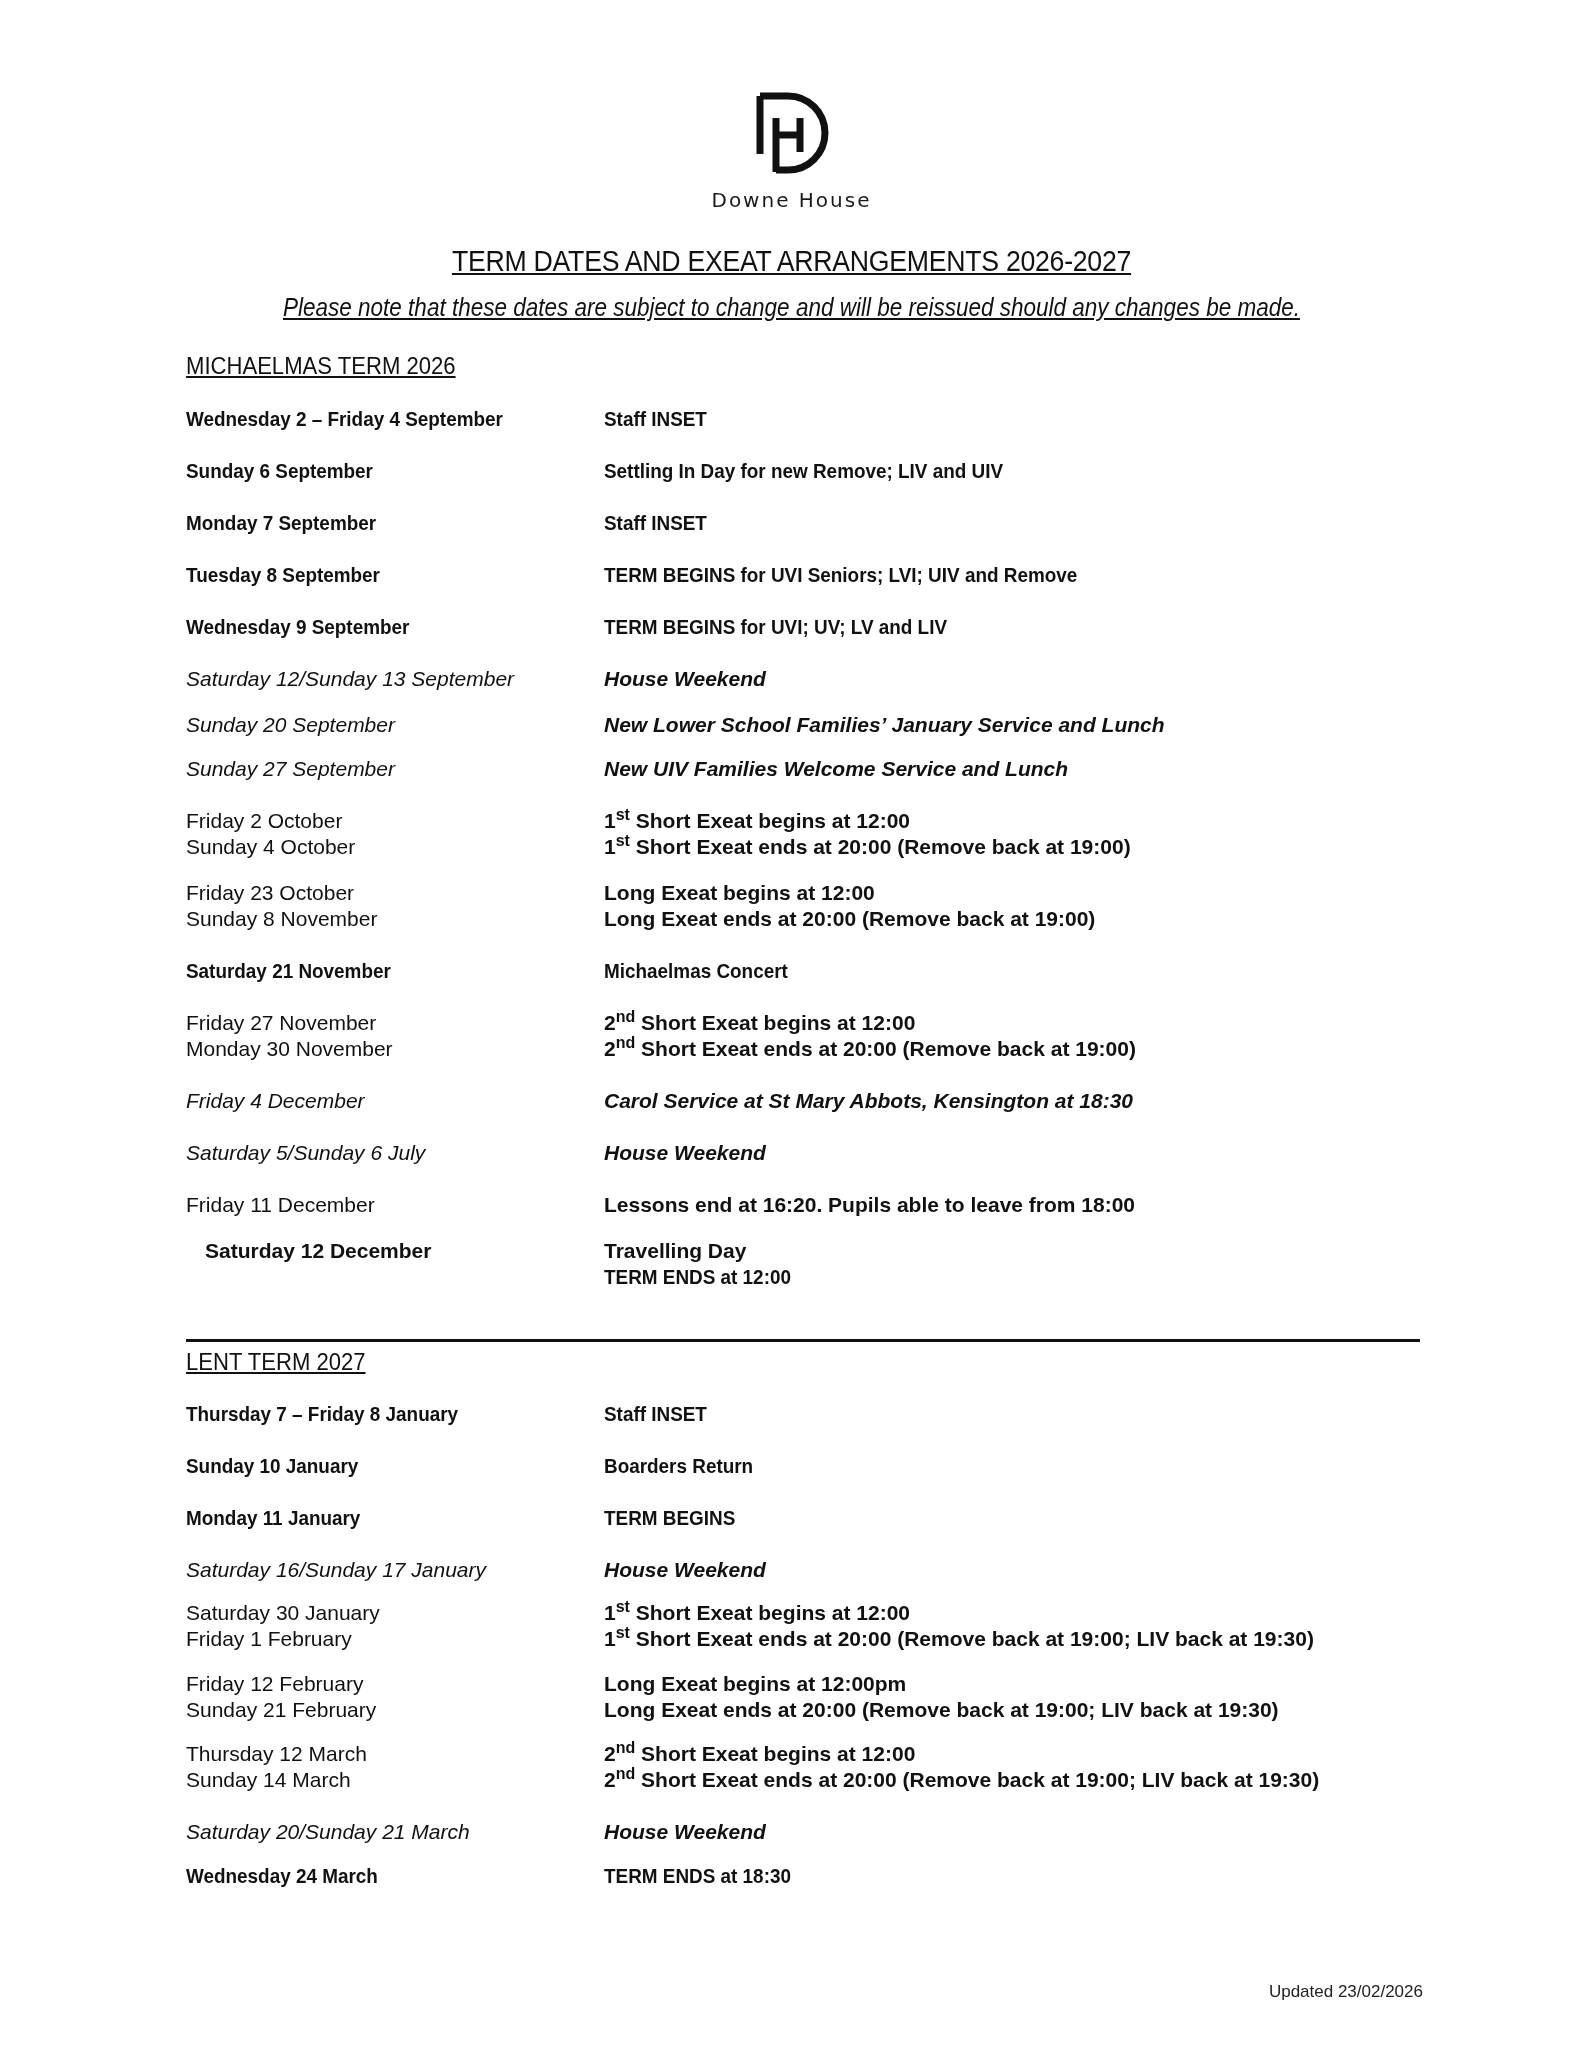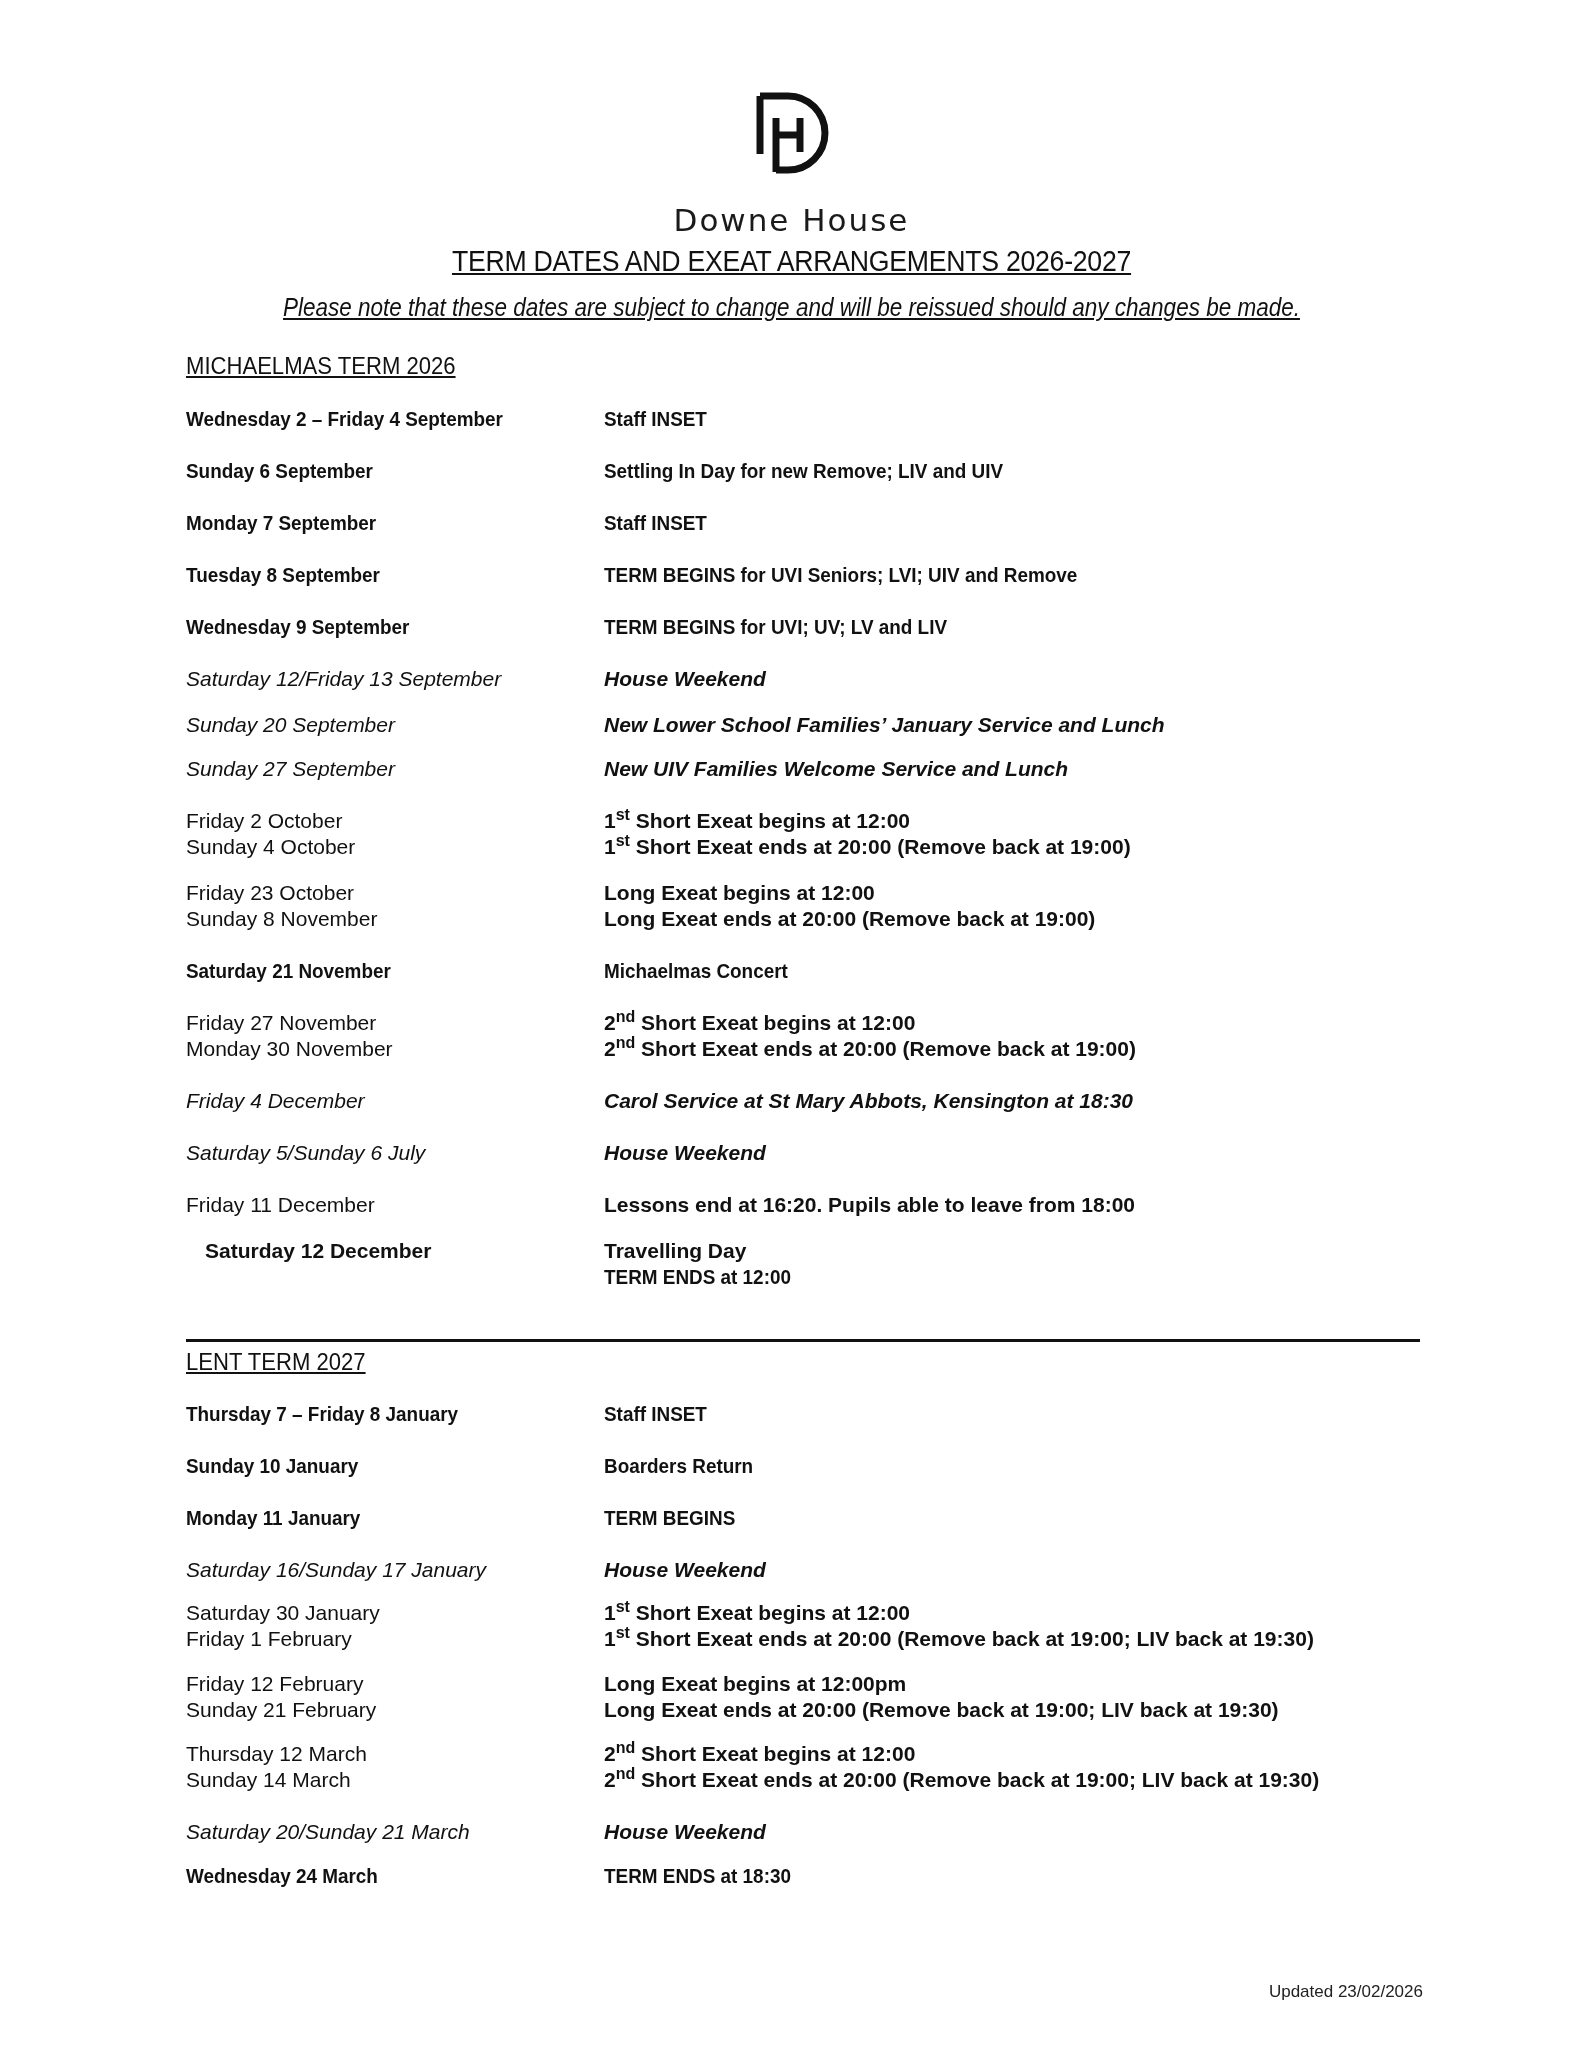--- a/index.html
+++ b/index.html
@@ -1,20 +1,20 @@
 <!DOCTYPE html>
 <html><head>
   <meta charset="utf-8">
   <style>
     html, body { margin: 0; padding: 0; background: #ffffff; }
     body { width: 1583px; height: 2048px; position: relative; overflow: hidden;
       font-family: "Liberation Sans Narrow", "Liberation Sans", sans-serif; color: #111; }
     .logo { position: absolute; left: 0; width: 1583px; top: 92px; text-align: center; }
     .logo svg { display: block; margin: 0 auto; }
-    .logo-name { font-family: "DejaVu Sans", sans-serif; font-size: 31px; letter-spacing: 2px; color: #1a1a1a; margin-top: 28px; }
+    .logo-name { font-family: "DejaVu Sans", sans-serif; font-size: 20px; letter-spacing: 2px; color: #1a1a1a; margin-top: 14px; }
     .title { position: absolute; top: 245px; left: 0; width: 1583px; text-align: center;
       font-size: 29px; text-decoration: underline; letter-spacing: -0.3px; transform: scaleX(0.92); }
     .note { position: absolute; top: 293px; left: 0; width: 1583px; text-align: center;
       font-size: 25px; font-style: italic; text-decoration: underline; transform: scaleX(0.9); }
     .section-head { position: absolute; left: 186px; font-size: 24px; text-decoration: underline; transform-origin: left; transform: scaleX(0.92); }
     .row { position: absolute; left: 186px; width: 1240px; font-size: 22px; line-height: 26px; }
     .row .d { position: absolute; left: 0; width: 410px; white-space: nowrap; transform-origin: left; }
     .row .e { position: absolute; left: 418px; width: 820px; white-space: nowrap; transform-origin: left; font-weight: bold; }
     .bold { font-weight: bold; }
     .bold .d, .bold .e { transform: scaleX(0.9); }
@@ -60,21 +60,21 @@
     </div>
     <div class="row bold" style="top: 562px;">
       <span class="d">Tuesday 8 September</span>
       <span class="e">TERM BEGINS for UVI Seniors; LVI; UIV and Remove</span>
     </div>
     <div class="row bold" style="top: 614px;">
       <span class="d">Wednesday 9 September</span>
       <span class="e">TERM BEGINS for UVI; UV; LV and LIV</span>
     </div>
     <div class="row ital" style="top: 666px;">
-      <span class="d">Saturday 12/Friday 13 September</span>
+      <span class="d">Saturday 12/Sunday 13 September</span>
       <span class="e">House Weekend</span>
     </div>
     <div class="row ital" style="top: 712px;">
       <span class="d">Sunday 20 September</span>
       <span class="e">New Lower School Families’ January Service and Lunch</span>
     </div>
     <div class="row ital" style="top: 756px;">
       <span class="d">Sunday 27 September</span>
       <span class="e">New UIV Families Welcome Service and Lunch</span>
     </div>

